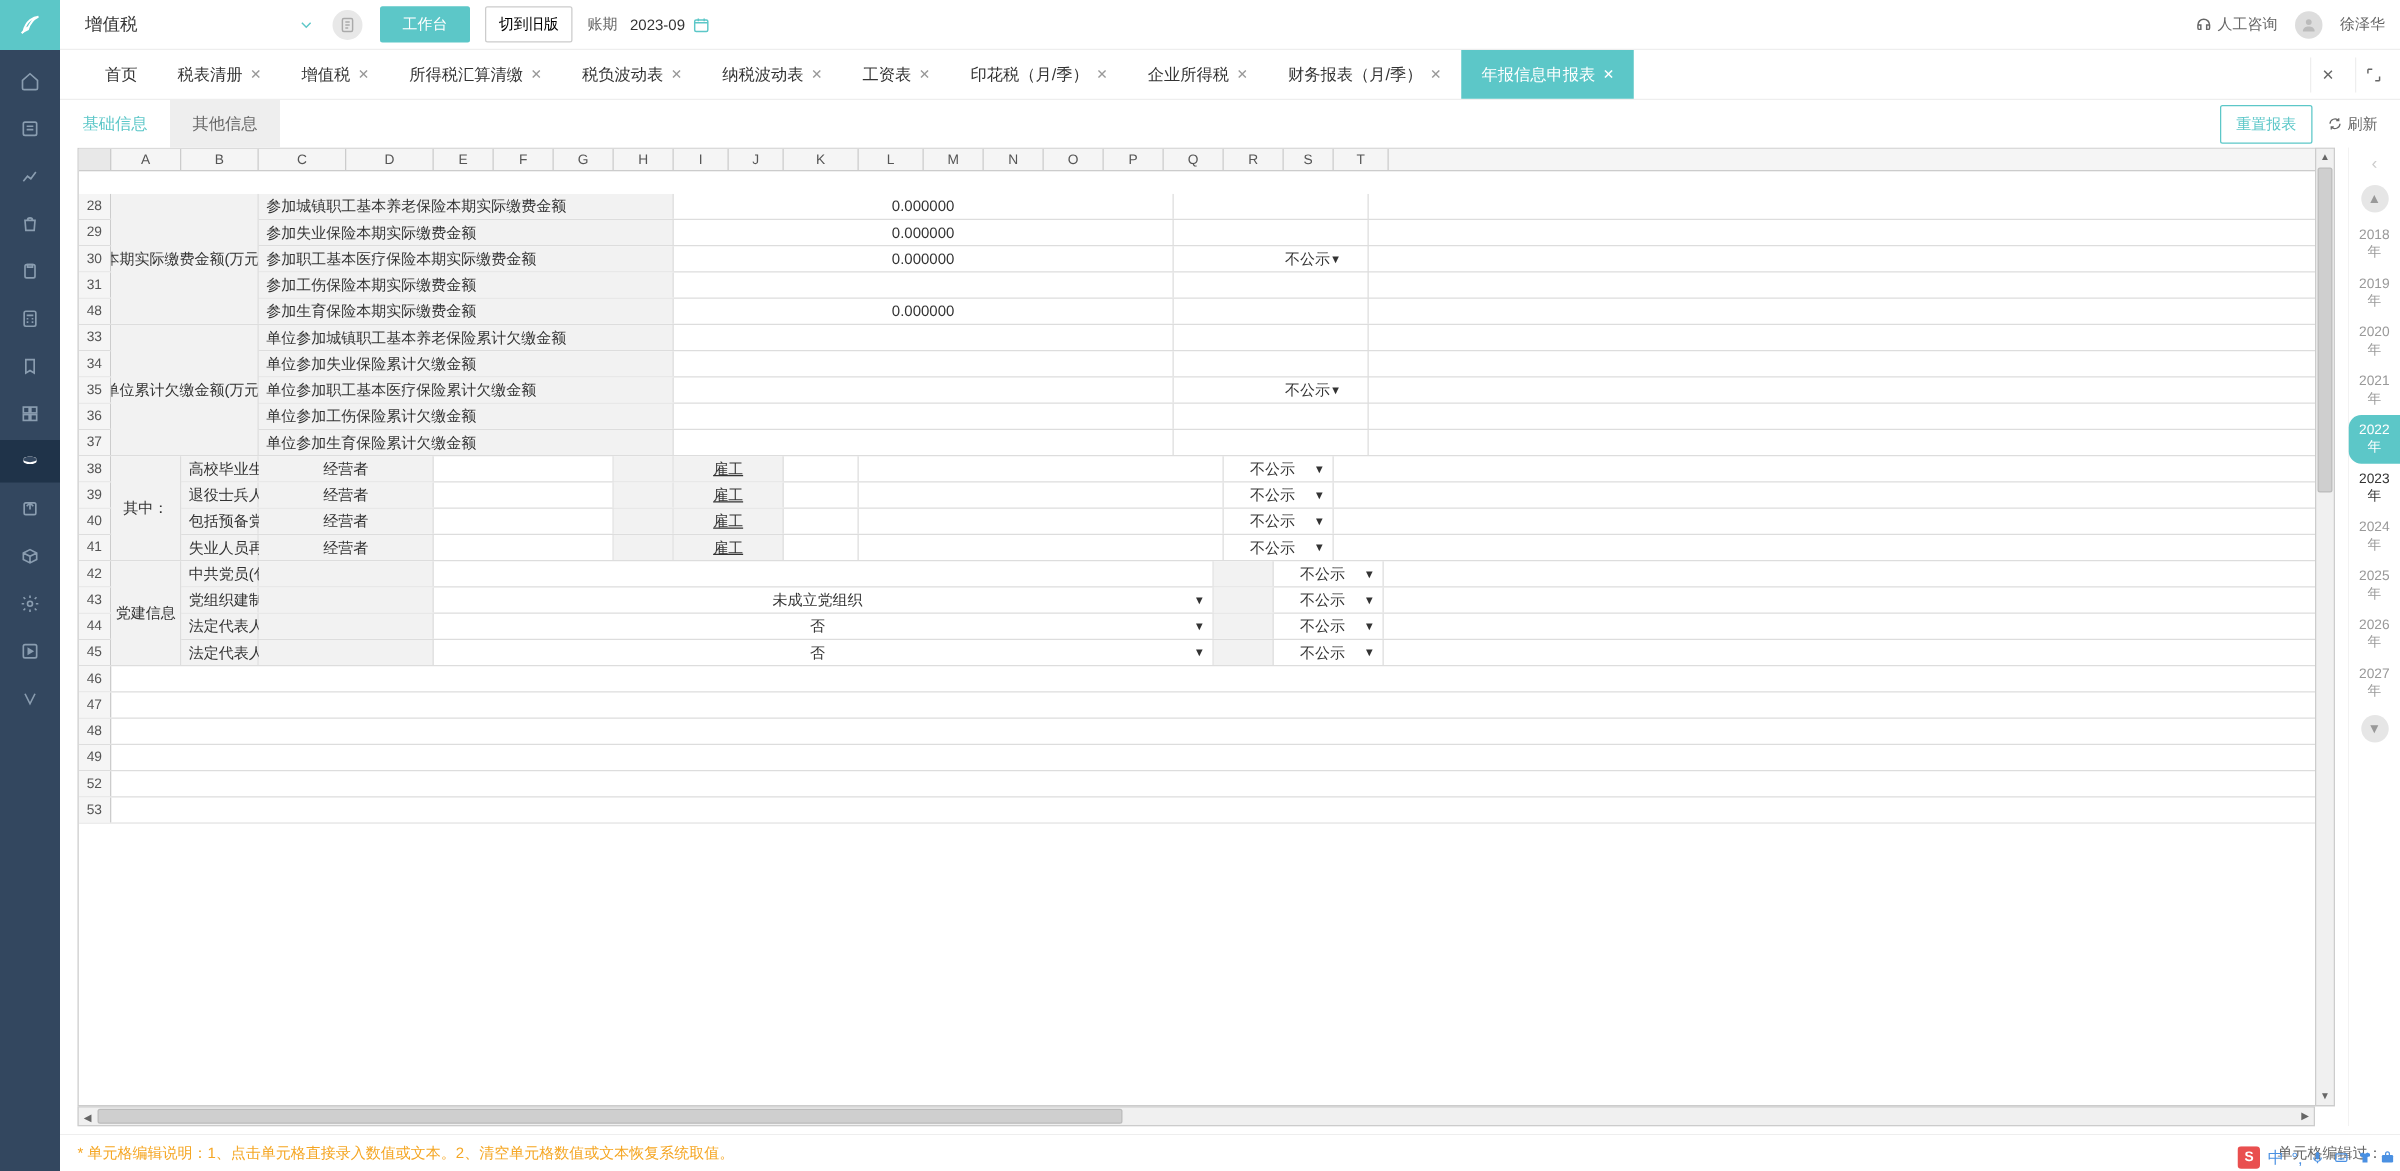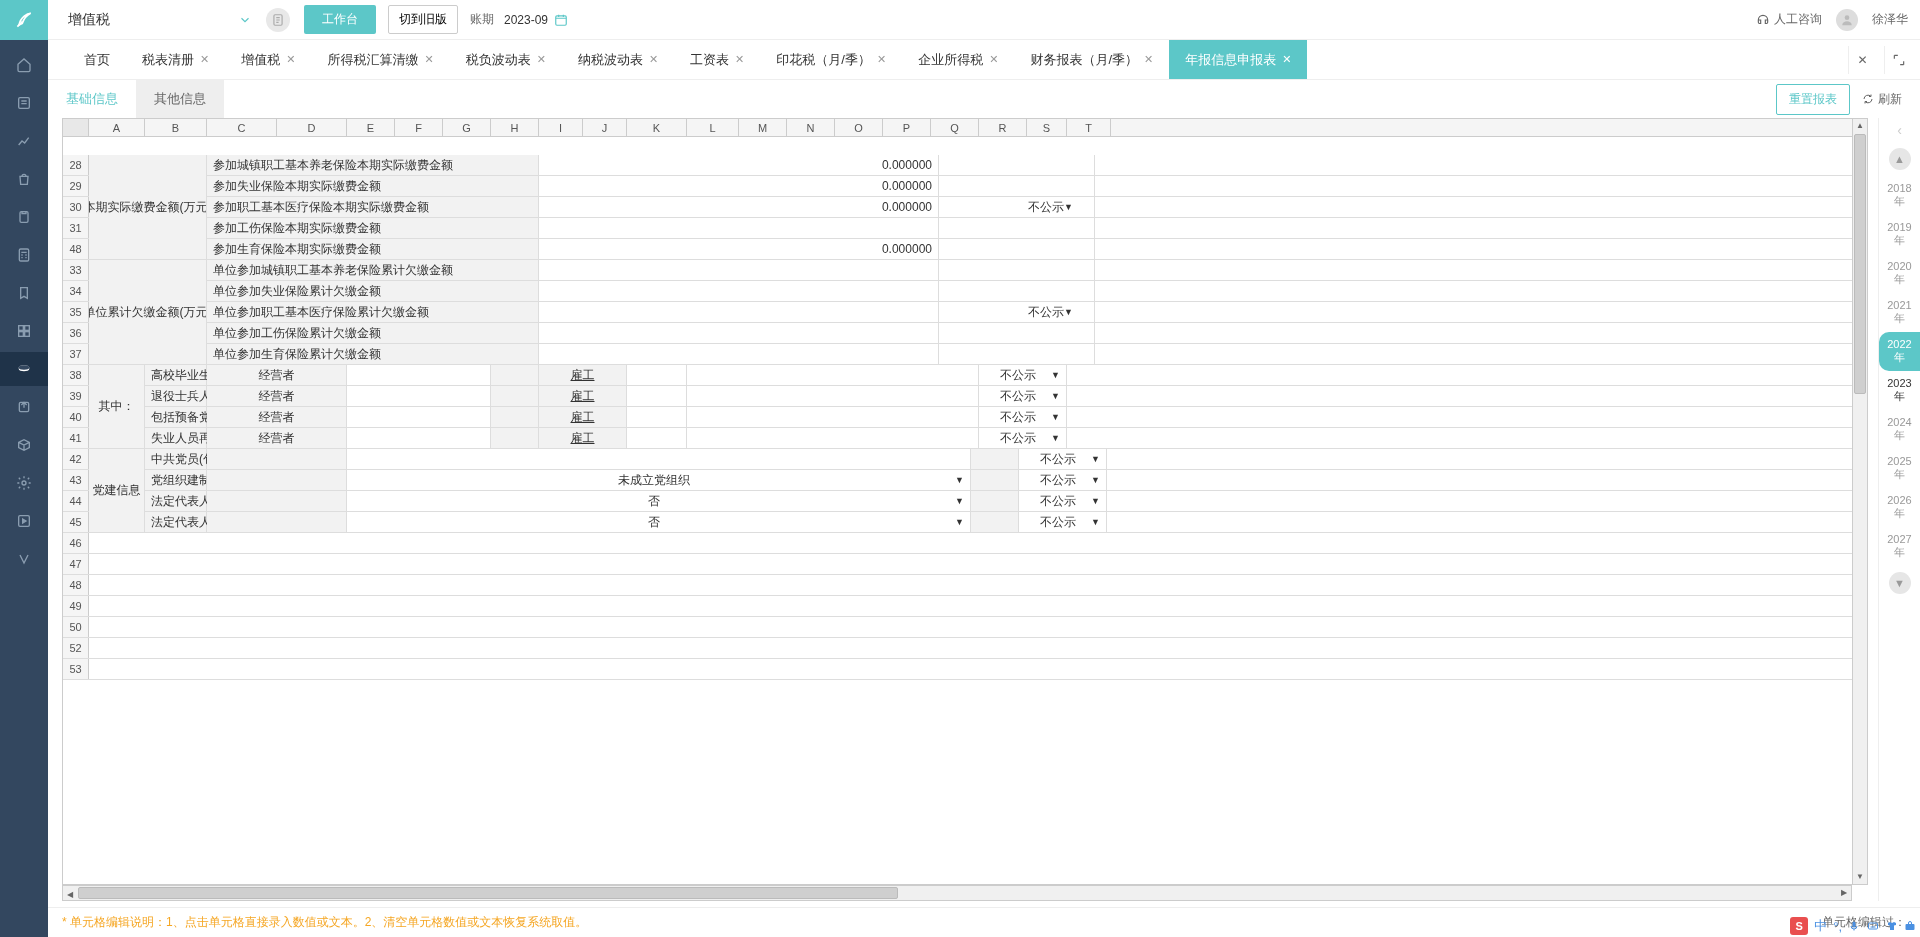--- a/index.html
+++ b/index.html
@@ -51,21 +51,21 @@
 .sheet-inner { position: absolute; left: 14px; right: 10px; top: 0; bottom: 16px; border: 1px solid #ccc; overflow: hidden; }
 .col-headers { display: flex; height: 18px; background: #f5f5f5; border-bottom: 1px solid #ccc; position: sticky; top: 0; }
 .corner { width: 26px; border-right: 1px solid #ccc; background: #e8e8e8; flex: 0 0 26px; }
 .col-h { border-right: 1px solid #ccc; text-align: center; font-size: 11px; color: #555; line-height: 18px; flex: 0 0 auto; }
 
 .sheet-body { position: absolute; top: 18px; left: 0; right: 16px; bottom: 0; overflow: hidden; }
 .row { display: flex; height: 21px; border-bottom: 1px solid #ddd; }
 .row-h { width: 26px; flex: 0 0 26px; border-right: 1px solid #ccc; background: #f5f5f5; text-align: center; font-size: 11px; color: #555; line-height: 21px; }
 .cell { border-right: 1px solid #ddd; font-size: 12px; padding: 0 6px; line-height: 21px; overflow: hidden; white-space: nowrap; }
 .cell.center { text-align: center; }
-.cell.right { text-align: right; }
+.cell.right { text-align: center; }
 .cell.header-gray { background: #f2f2f2; }
 .dropdown-arrow { float: right; color: #333; font-size: 9px; }
 .merged-label { display: flex; align-items: center; justify-content: center; font-size: 12px; }
 
 
 .wA { width: 56px; flex: 0 0 56px; }
 .wB { width: 62px; flex: 0 0 62px; }
 .wCtoG { width: 332px; flex: 0 0 332px; }
 .wCD { width: 140px; flex: 0 0 140px; }
 .wH { width: 48px; flex: 0 0 48px; }
@@ -532,24 +532,20 @@
         </div>
         <div class="row">
           <div class="row-h">48</div>
           <div class="cell" style="flex:1;"></div>
         </div>
         <div class="row">
           <div class="row-h">49</div>
           <div class="cell" style="flex:1;"></div>
         </div>
         <div class="row">
-          <div class="row-h">50</div>
-          <div class="cell" style="flex:1;"></div>
-        </div>
-        <div class="row">
           <div class="row-h">52</div>
           <div class="cell" style="flex:1;"></div>
         </div>
         <div class="row">
           <div class="row-h">53</div>
           <div class="cell" style="flex:1;"></div>
         </div>
       </div>
   </div>
   <div class="v-scroll">

